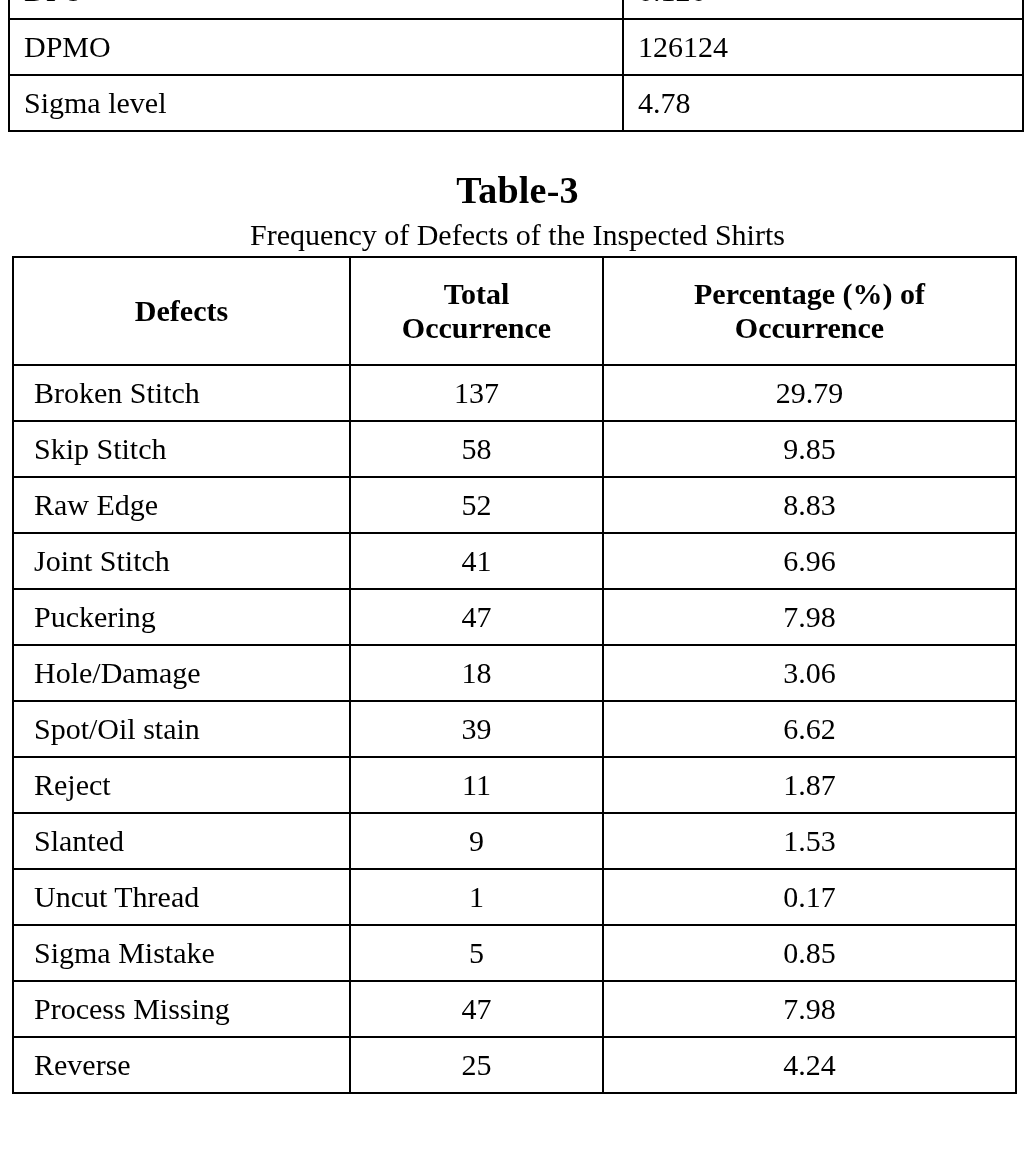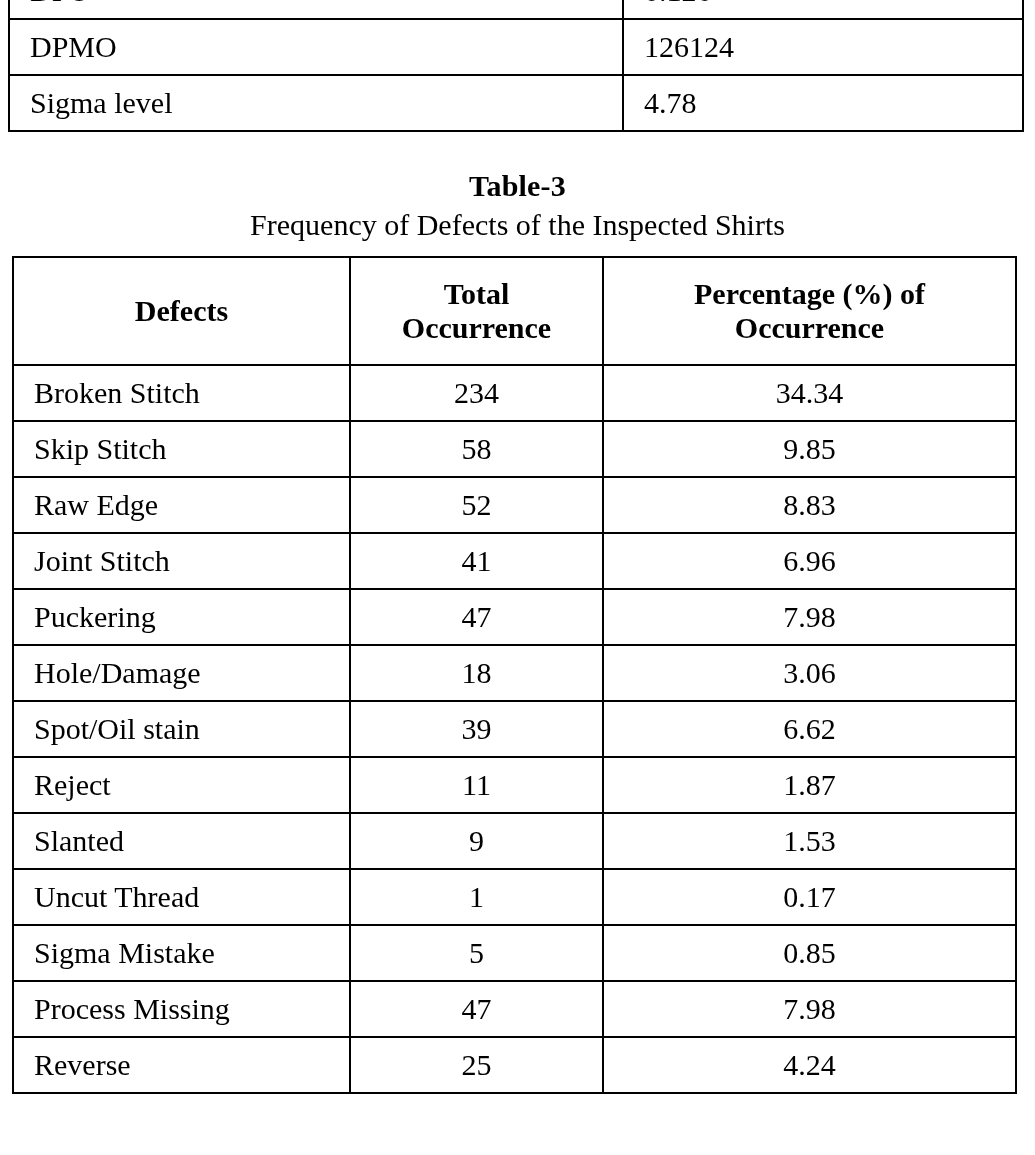--- a/index.html
+++ b/index.html
@@ -26,37 +26,37 @@
     top: -38px;
     left: 8px;
     width: 1014px;
     border-collapse: collapse;
     table-layout: fixed;
   }
   .top-table td {
     border: 2px solid #000000;
     font-size: 30px;
     line-height: 1.0;
-    padding: 6px 0 6px 20px;
+    padding: 6px 0 6px 14px;
     height: 42px;
     vertical-align: middle;
   }
   .top-table .col-label { width: 614px; }
   .top-table .col-value { width: 400px; }
 
   
   .caption-block {
     position: absolute;
     top: 168px;
     left: 0;
     width: 1035px;
     text-align: center;
   }
   .caption-title {
-    font-size: 30px;
+    font-size: 38px;
     font-weight: bold;
     line-height: 1.18;
     letter-spacing: 0.2px;
   }
   .caption-sub {
     font-size: 30px;
     line-height: 1.18;
     margin-top: 4px;
     text-align: center;
   }
@@ -146,22 +146,22 @@
         </th>
         <th>
           <span class="hdr-line">Percentage (%) of</span>
           <span class="hdr-line">Occurrence</span>
         </th>
       </tr>
     </thead>
     <tbody>
       <tr>
         <td class="cell-defect">Broken Stitch</td>
-        <td class="cell-num">234</td>
-        <td class="cell-num">34.34</td>
+        <td class="cell-num">137</td>
+        <td class="cell-num">29.79</td>
       </tr>
       <tr>
         <td class="cell-defect">Skip Stitch</td>
         <td class="cell-num">58</td>
         <td class="cell-num">9.85</td>
       </tr>
       <tr>
         <td class="cell-defect">Raw Edge</td>
         <td class="cell-num">52</td>
         <td class="cell-num">8.83</td>

